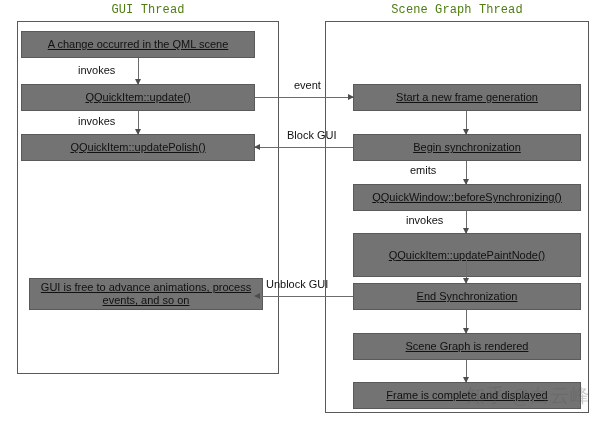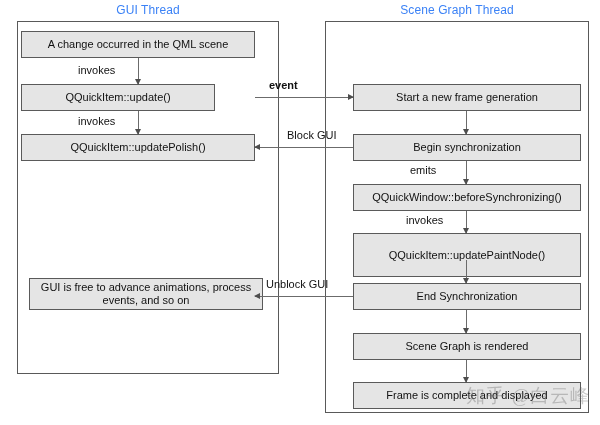--- a/index.html
+++ b/index.html
@@ -5,37 +5,38 @@
   html,body{margin:0;padding:0;background:#ffffff;}
   body{
     width:600px;height:425px;position:relative;overflow:hidden;
     font-family:"Liberation Sans","DejaVu Sans",sans-serif;
     color:#1a1a1a;
   }
   .stage{position:absolute;left:0;top:0;width:600px;height:425px;}
 
   
   .lane-title{
-    position:absolute;text-align:center;font-size:12px;color:#3b82f6;
-    letter-spacing:.1px;white-space:nowrap;
+    position:absolute;text-align:center;font-size:12px;color:#4d7c0f;
+    letter-spacing:.1px;white-space:nowrap;font-family:Liberation Mono, monospace;
   }
 
   
   .lane{
     position:absolute;border:1.3px solid #595959;background:transparent;
     box-sizing:border-box;
   }
 
   
   .node{
     position:absolute;box-sizing:border-box;
-    border:1.2px solid #5a5a5a;background:#e5e5e5;
+    border:1.2px solid #5a5a5a;background:#737373;
     display:flex;align-items:center;justify-content:center;
     text-align:center;font-size:11px;line-height:13px;color:#111;
     padding:0 4px;
+    text-decoration:underline;
   }
   .node span{display:block;}
 
   
   .v-arrow,.h-arrow{position:absolute;}
   .v-arrow .shaft{
     position:absolute;left:0;top:0;width:1.3px;height:100%;background:#6b6b6b;
   }
   .v-arrow .head{
     position:absolute;left:-3.2px;bottom:-1px;width:0;height:0;
@@ -77,21 +78,21 @@
   <div class="lane-title" style="left:17px;top:3px;width:262px;">GUI Thread</div>
   <div class="lane-title" style="left:325px;top:3px;width:264px;">Scene Graph Thread</div>
 
   <div class="lane" style="left:17px;top:21px;width:262px;height:353px;"></div>
   <div class="lane" style="left:325px;top:21px;width:264px;height:392px;"></div>
 
   <div class="node" style="left:21px;top:31px;width:234px;height:27px;">
     <span>A change occurred in the QML scene</span>
   </div>
 
-  <div class="node" style="left:21px;top:84px;width:194px;height:27px;">
+  <div class="node" style="left:21px;top:84px;width:234px;height:27px;">
     <span>QQuickItem::update()</span>
   </div>
 
   <div class="node" style="left:21px;top:134px;width:234px;height:27px;">
     <span>QQuickItem::updatePolish()</span>
   </div>
 
   <div class="node" style="left:21px;top:278px;width:234px;height:32px;margin-left:8px;">
     <span>GUI is free to advance animations, process events, and so on</span>
   </div>
@@ -161,21 +162,21 @@
       <div class="head"></div>
   </div>
 
   <div class="edge-label" style="left:410px;top:164px;">emits</div>
   <div class="edge-label" style="left:406px;top:214px;">invokes</div>
 
   <div class="h-arrow" style="left:255px;top:97px;width:98px;">
     <div class="shaft"></div>
       <div class="head-right"></div>
   </div>
-  <div class="edge-label" style="left:269px;top:79px;font-weight:bold;">event</div>
+  <div class="edge-label" style="left:294px;top:79px;">event</div>
 
   <div class="h-arrow" style="left:255px;top:147px;width:98px;">
     <div class="shaft"></div>
       <div class="head-left"></div>
   </div>
   <div class="edge-label" style="left:272px;top:129px;padding-left:15px;">Block GUI</div>
 
   <div class="h-arrow" style="left:255px;top:296px;width:98px;">
     <div class="shaft"></div>
       <div class="head-left"></div>

